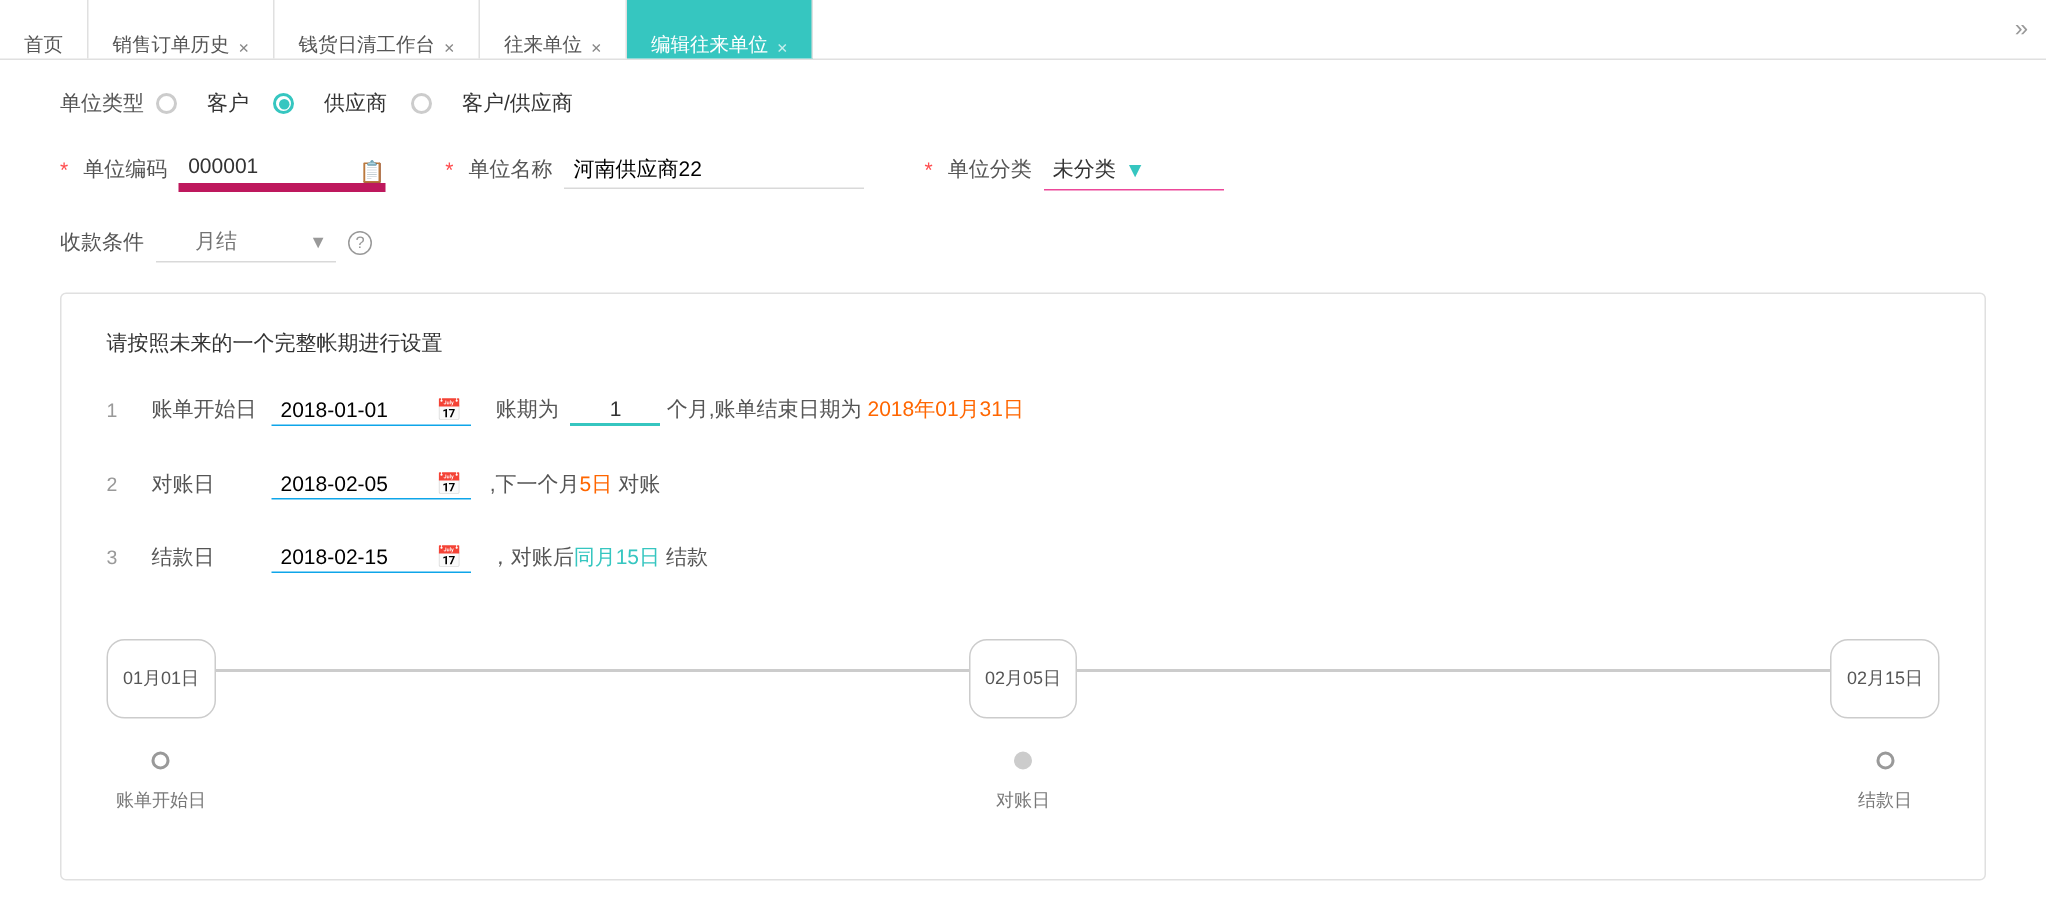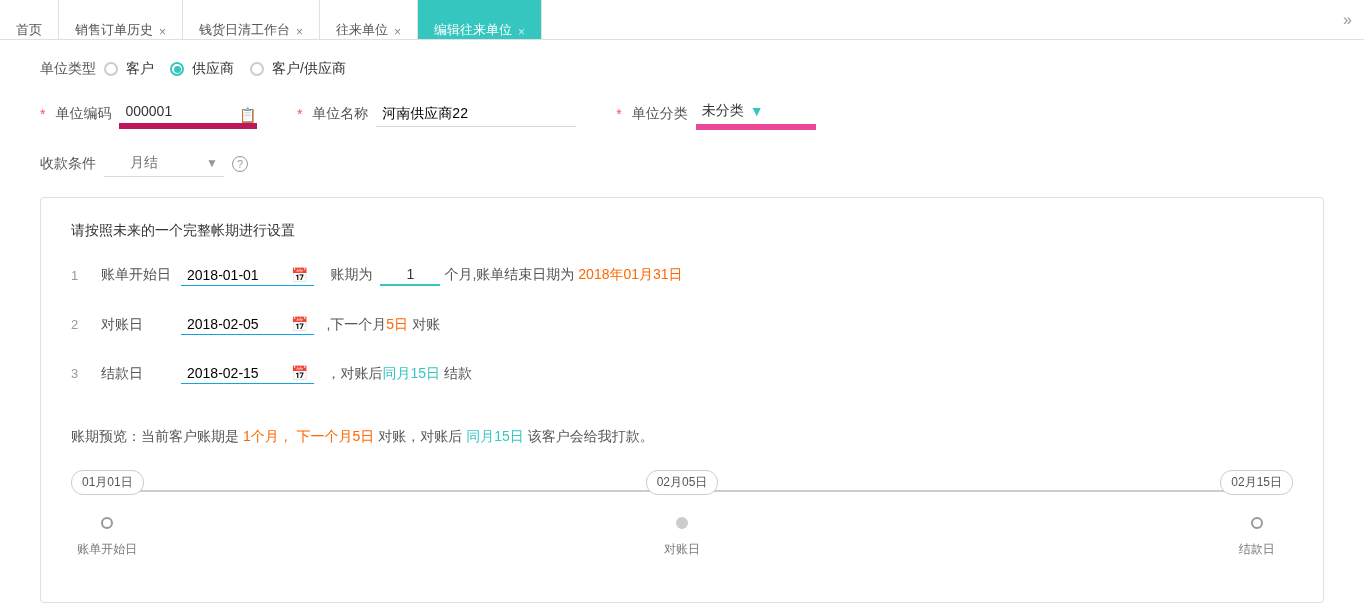--- a/index.html
+++ b/index.html
@@ -100,21 +100,21 @@
 
     
     .radio-group {
       display: flex;
       align-items: center;
       gap: 16px;
     }
     .radio-item {
       display: flex;
       align-items: center;
-      gap: 8px;
+      gap: 20px;
       cursor: pointer;
     }
     .radio-circle {
       width: 14px;
       height: 14px;
       border-radius: 50%;
       border: 2px solid #ccc;
       display: flex;
       align-items: center;
       justify-content: center;
@@ -145,21 +145,21 @@
       flex: 1;
       margin-left: 20px;
     }
     .select-arrow {
       color: #999;
       font-size: 12px;
     }
     .unit-class-select {
       display: flex;
       align-items: center;
-      border-bottom: 6px solid #ec4899;
+      border-bottom: 1px solid #ec4899;
       gap: 6px;
       padding: 4px 6px;
       cursor: pointer;
       min-width: 120px;
       text-align: right;
     }
     .unit-class-select .arrow-down {
       color: #36c6c0;
     }
 
@@ -290,21 +290,21 @@
       border-radius: 50%;
       background: #ccc;
       border: 2px solid #ccc;
       margin-top: 14px;
     }
     .node-dot.start { background: #fff; border-color: #999; }
     .node-dot.end { background: #fff; border-color: #999; }
     .node-label-box {
       border: 1px solid #ccc;
       border-radius: 12px;
-      padding: 3px 10px;
+      padding: 17px 10px;
       font-size: 12px;
       color: #555;
       background: #fff;
       white-space: nowrap;
     }
     .node-sub-label {
       font-size: 12px;
       color: #777;
       margin-top: 4px;
       white-space: nowrap;
@@ -440,28 +440,20 @@
       <div class="date-input-group">
         <input type="text" style="width: 100px; border: none; outline: none; font-size: 14px; background: transparent;" value="2018-02-15">
         <span class="cal-icon">📅</span>
       </div>
       <span class="row-desc" style="margin-left:12px;">，对账后</span>
       <span class="highlight-teal">同月15日</span>
       <span class="row-desc" style="margin-left:4px;">结款</span>
     </div>
 
     <div class="preview-section">
-      <div class="preview-text">
-        <span>账期预览：当前客户账期是</span>
-        <span class="highlight-orange">1个月，</span>
-        <span class="highlight-orange">下一个月5日</span>
-        <span>对账，对账后</span>
-        <span class="highlight-teal">同月15日</span>
-        <span>该客户会给我打款。</span>
-      </div>
 
       <div class="timeline-container">
         <div class="timeline-line"></div>
         <div class="timeline-nodes">
           <div class="timeline-node">
             <div class="node-label-box">01月01日</div>
             <div class="node-dot start"></div>
             <div class="node-sub-label">账单开始日</div>
           </div>
           <div class="timeline-node">

